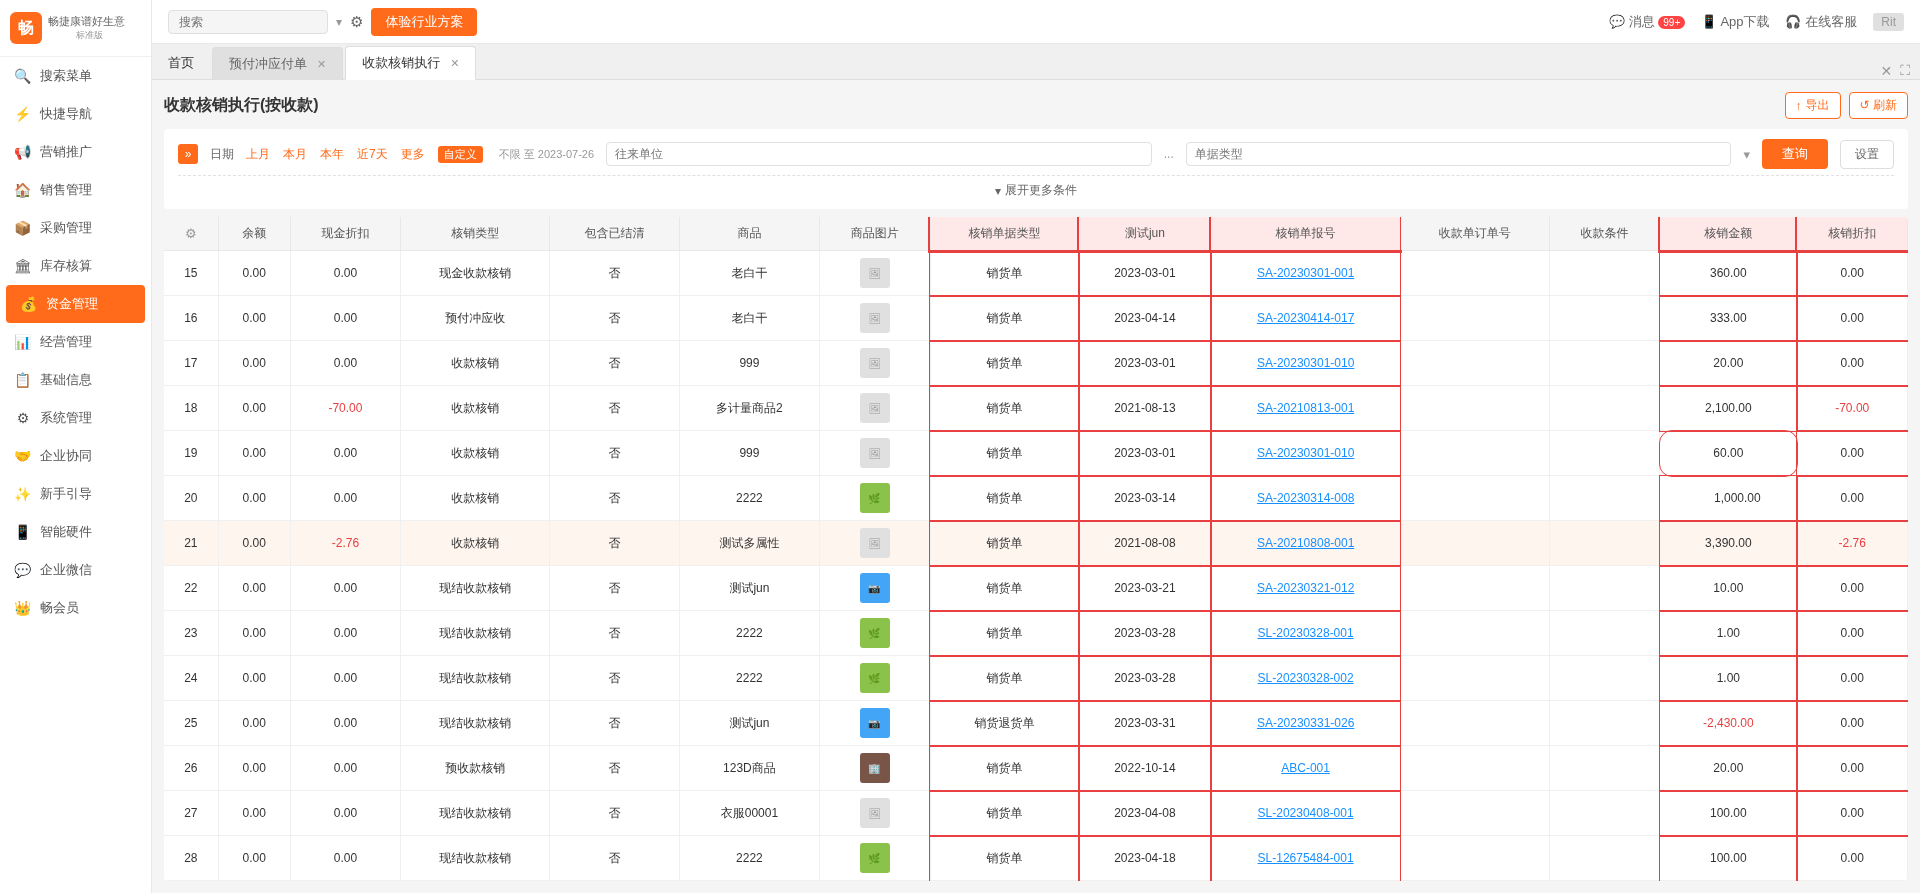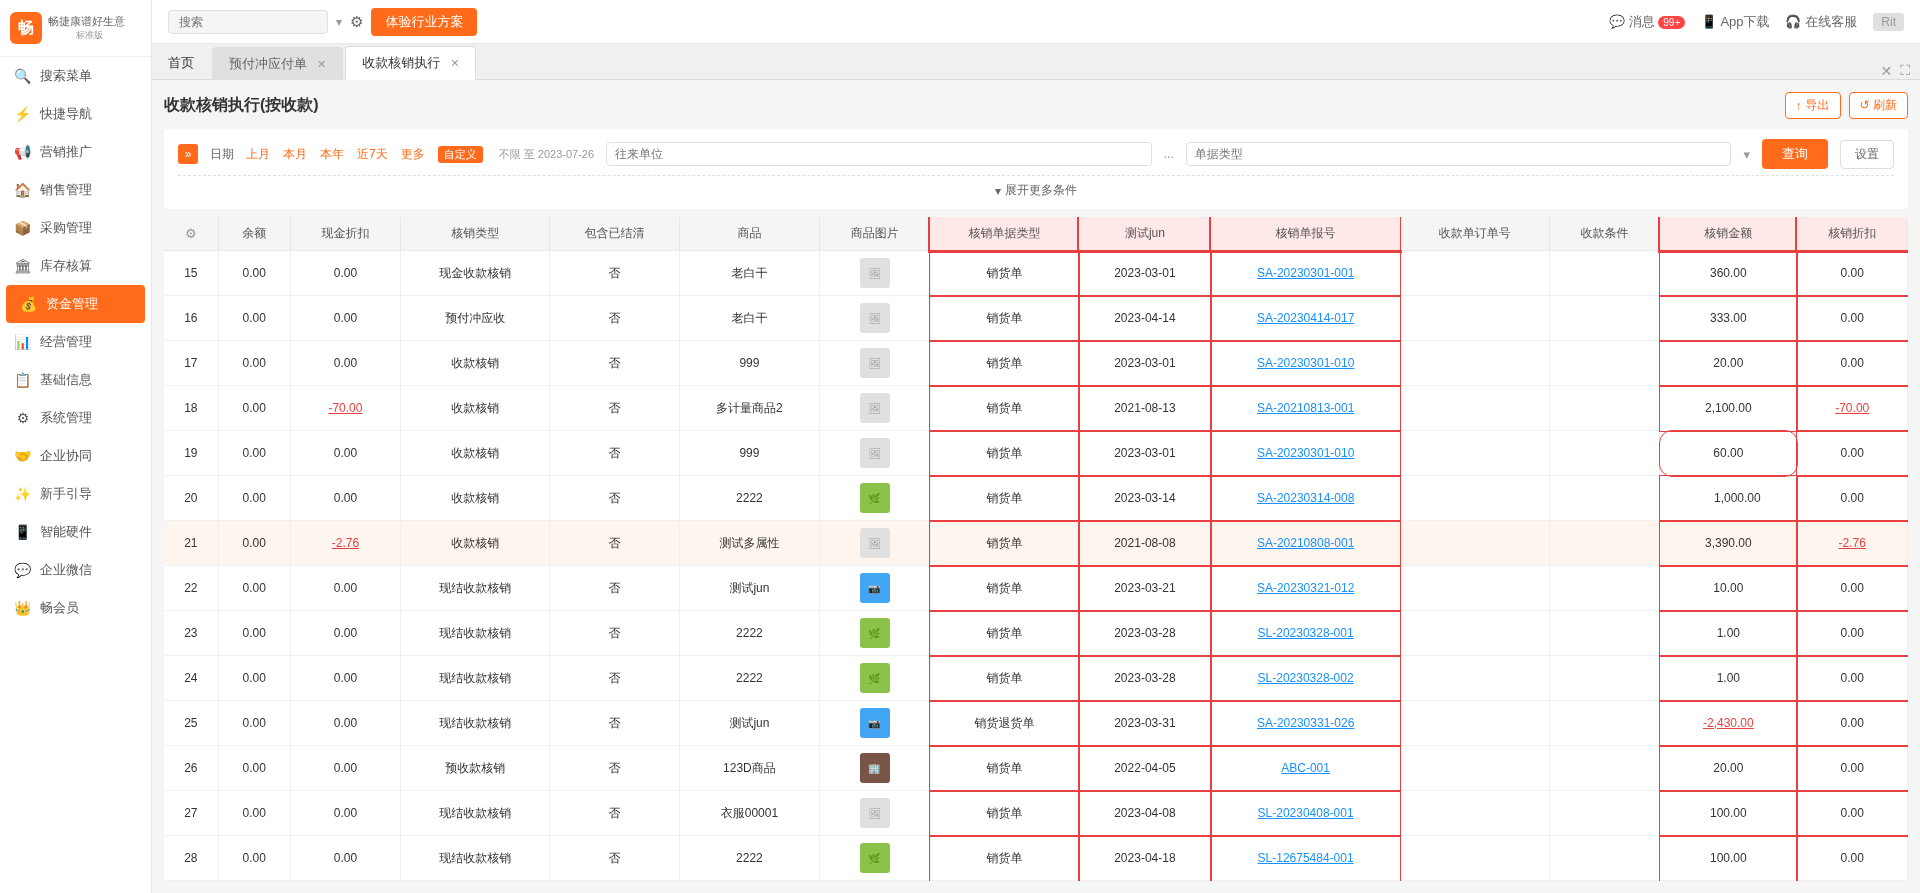--- a/index.html
+++ b/index.html
@@ -62,21 +62,21 @@
     .filter-expand-row { display: flex; align-items: center; justify-content: center; border-top: 1px dashed #e0e0e0; padding-top: 6px; }
     .expand-more-btn { color: #666; font-size: 12px; cursor: pointer; display: flex; align-items: center; gap: 4px; }
 
     
     .table-container { background: white; border-radius: 4px; flex: 1; overflow: auto; position: relative; }
     table { width: 100%; border-collapse: collapse; font-size: 12px; }
     thead tr { background: #f5f5f5; }
     th { padding: 8px 10px; text-align: center; font-weight: 500; color: #555; border-bottom: 1px solid #e8e8e8; border-right: 1px solid #e8e8e8; white-space: nowrap; position: sticky; top: 0; background: #f5f5f5; z-index: 2; }
     td { padding: 7px 10px; text-align: center; border-bottom: 1px solid #f0f0f0; border-right: 1px solid #f0f0f0; color: #333; white-space: nowrap; }
     tr.highlighted td { background: #fff5ef; }
-    .text-red { color: #e84040; text-decoration: underline; }
+    .text-red { color: #e84040; }
     .text-link { color: #1890ff; cursor: pointer; text-decoration: underline; }
     .th-icon { color: #999; font-size: 13px; }
 
     
     ::-webkit-scrollbar { width: 6px; height: 6px; }
     ::-webkit-scrollbar-thumb { background: #ccc; border-radius: 3px; }
 
     .img-placeholder { width: 30px; height: 30px; background: #e0e0e0; border-radius: 3px; display: inline-flex; align-items: center; justify-content: center; color: #999; font-size: 10px; margin: auto; }
     .img-placeholder-color { width: 30px; height: 30px; background: #8bc34a; border-radius: 3px; display: inline-flex; align-items: center; justify-content: center; color: white; font-size: 10px; margin: auto; }
     .img-placeholder-brown { background: #795548; }
@@ -444,21 +444,21 @@
     </tr>
             <tr>
       <td>26</td>
       <td>0.00</td>
       <td class="">0.00</td>
       <td>预收款核销</td>
       <td>否</td>
       <td>123D商品</td>
       <td><div class="img-placeholder img-placeholder-brown">🏢</div></td>
       <td style="outline: 1px solid #e84040;">销货单</td>
-      <td style="outline: 1px solid #e84040;">2022-04-05</td>
+      <td style="outline: 1px solid #e84040;">2022-10-14</td>
       <td class="text-link" style="outline: 1px solid #e84040;">ABC-001</td>
       <td></td>
       <td></td>
       <td class="" style="outline: 1px solid #e84040;">20.00</td>
       <td class="" style="outline: 1px solid #e84040;">0.00</td>
     </tr>
             <tr>
       <td>27</td>
       <td>0.00</td>
       <td class="">0.00</td>

